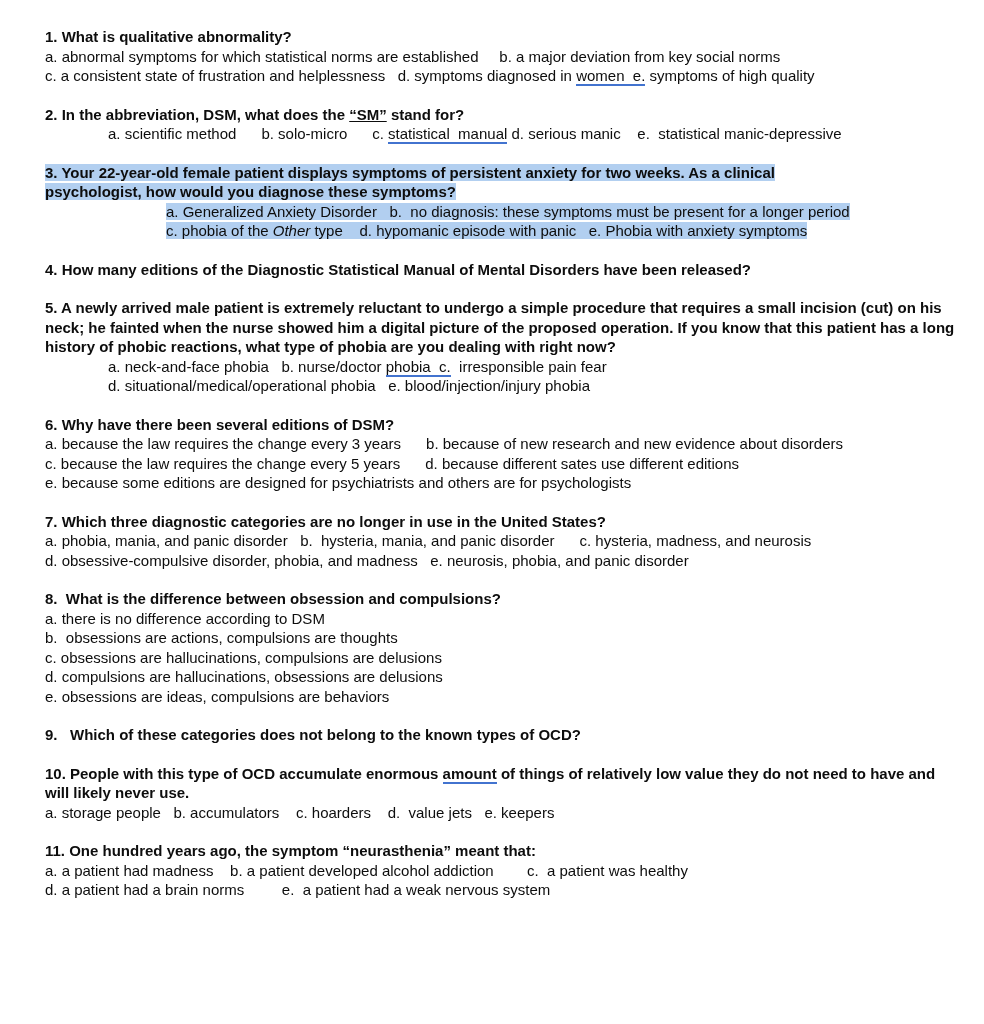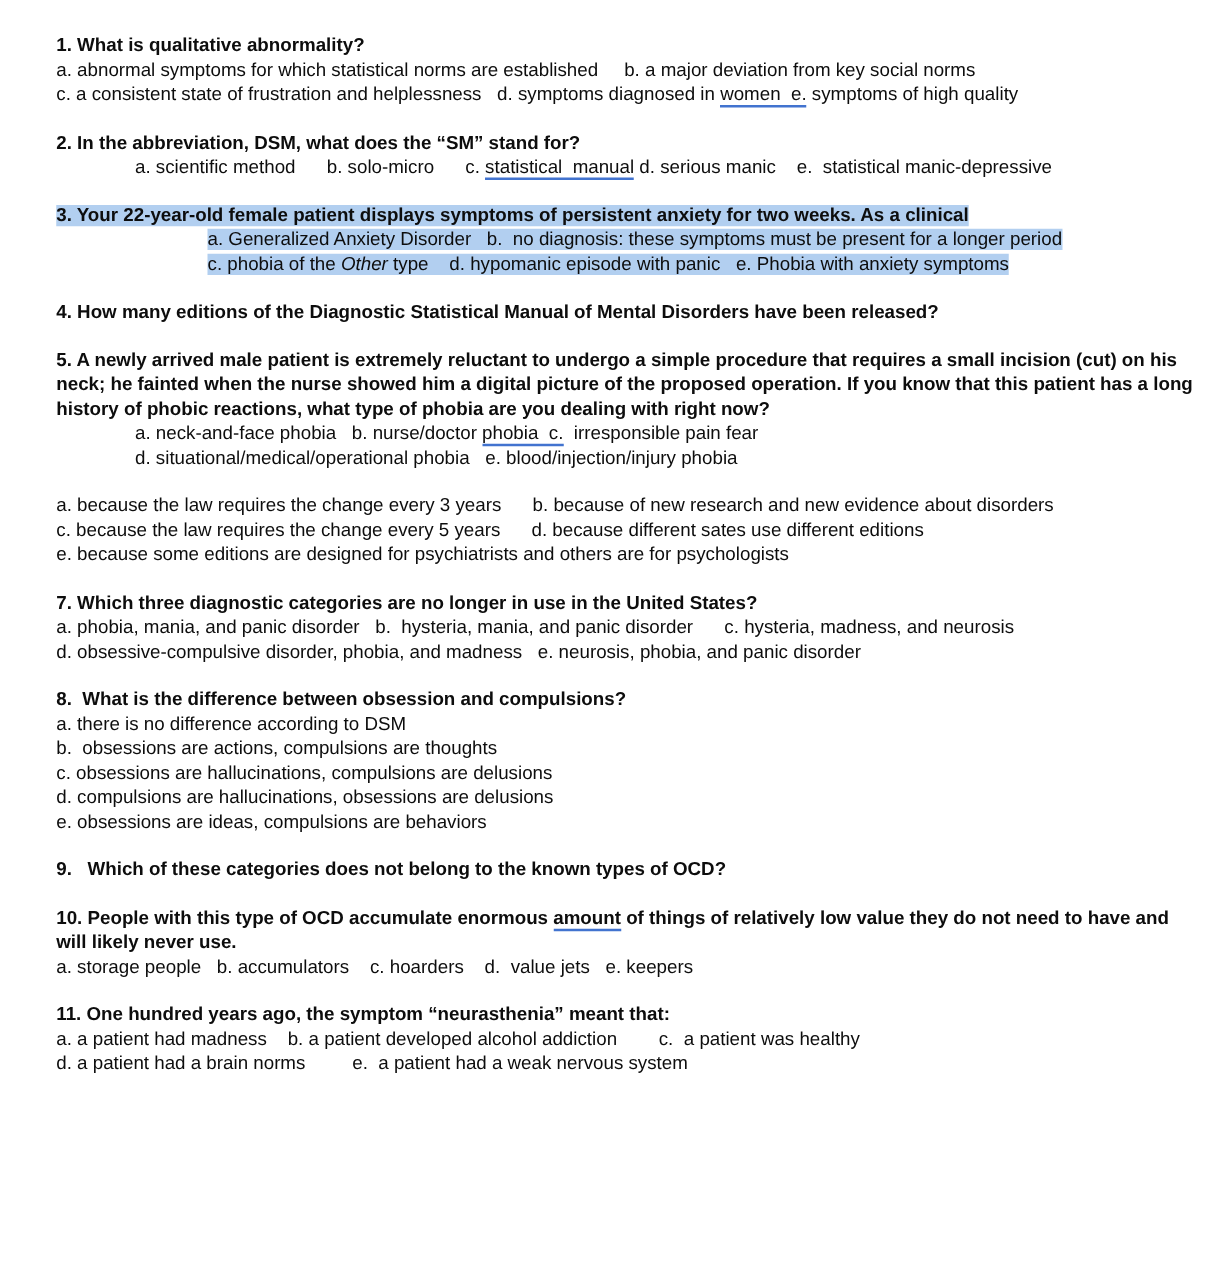--- a/index.html
+++ b/index.html
@@ -9,21 +9,21 @@
     font-family:"Liberation Sans","DejaVu Sans",sans-serif;
     font-size:15px; color:#0d0d0d;
   }
   .doc { padding:27px 21px 30px 45px; }
   .q { margin-bottom:19px; }
   .line { white-space:pre-wrap; line-height:19.5px; }
   .title { font-weight:700; }
   .ind1 { padding-left:63px; }
   .ind2 { padding-left:121px; }
   .u-blue { border-bottom:2px solid var(--ublue, #4273cf); padding-bottom:0px; }
-  .u-black { }
+  .u-black { text-decoration:underline; }
   .hl { background:var(--hl, #b2cff0); }
   .it { font-style:italic; }
 </style>
 </head>
 <body>
 
 <div class="doc">
 
   <div class="q">
     <div class="line title">1. What is qualitative abnormality?</div>
@@ -31,35 +31,37 @@
     <div class="line"><span>c. a consistent state of frustration and helplessness   d. symptoms diagnosed in </span><span class="u-blue">women  e.</span><span> symptoms of high quality</span></div>
   </div>
 
   <div class="q">
     <div class="line title"><span>2. In the abbreviation, DSM, what does the </span><span class="u-black">“SM”</span><span> stand for?</span></div>
     <div class="line ind1"><span>a. scientific method      b. solo-micro      c. </span><span class="u-blue">statistical  manual</span><span> d. serious manic    e.  statistical manic-depressive</span></div>
   </div>
 
   <div class="q">
     <div class="line title"><span class="hl">3. Your 22-year-old female patient displays symptoms of persistent anxiety for two weeks. As a clinical</span></div>
+    <div class="line title"><span class="hl">psychologist, how would you diagnose these symptoms?</span></div>
     <div class="line ind2"><span class="hl">a. Generalized Anxiety Disorder   b.  no diagnosis: these symptoms must be present for a longer period</span></div>
     <div class="line ind2"><span class="hl"><span>c. phobia of the </span><span class="it">Other</span><span> type    d. hypomanic episode with panic   e. Phobia with anxiety symptoms</span></span></div>
   </div>
 
   <div class="q">
     <div class="line title">4. How many editions of the Diagnostic Statistical Manual of Mental Disorders have been released?</div>
   </div>
 
   <div class="q">
     <div class="line title">5. A newly arrived male patient is extremely reluctant to undergo a simple procedure that requires a small incision (cut) on his neck; he fainted when the nurse showed him a digital picture of the proposed operation. If you know that this patient has a long history of phobic reactions, what type of phobia are you dealing with right now?</div>
     <div class="line ind1"><span>a. neck-and-face phobia   b. nurse/doctor </span><span class="u-blue">phobia  c.</span><span>  irresponsible pain fear</span></div>
     <div class="line ind1">d. situational/medical/operational phobia   e. blood/injection/injury phobia</div>
   </div>
 
   <div class="q">
+    <div class="line title">6. Why have there been several editions of DSM?</div>
     <div class="line">a. because the law requires the change every 3 years      b. because of new research and new evidence about disorders</div>
     <div class="line">c. because the law requires the change every 5 years      d. because different sates use different editions</div>
     <div class="line">e. because some editions are designed for psychiatrists and others are for psychologists</div>
   </div>
 
   <div class="q">
     <div class="line title">7. Which three diagnostic categories are no longer in use in the United States?</div>
     <div class="line">a. phobia, mania, and panic disorder   b.  hysteria, mania, and panic disorder      c. hysteria, madness, and neurosis</div>
     <div class="line">d. obsessive-compulsive disorder, phobia, and madness   e. neurosis, phobia, and panic disorder</div>
   </div>

